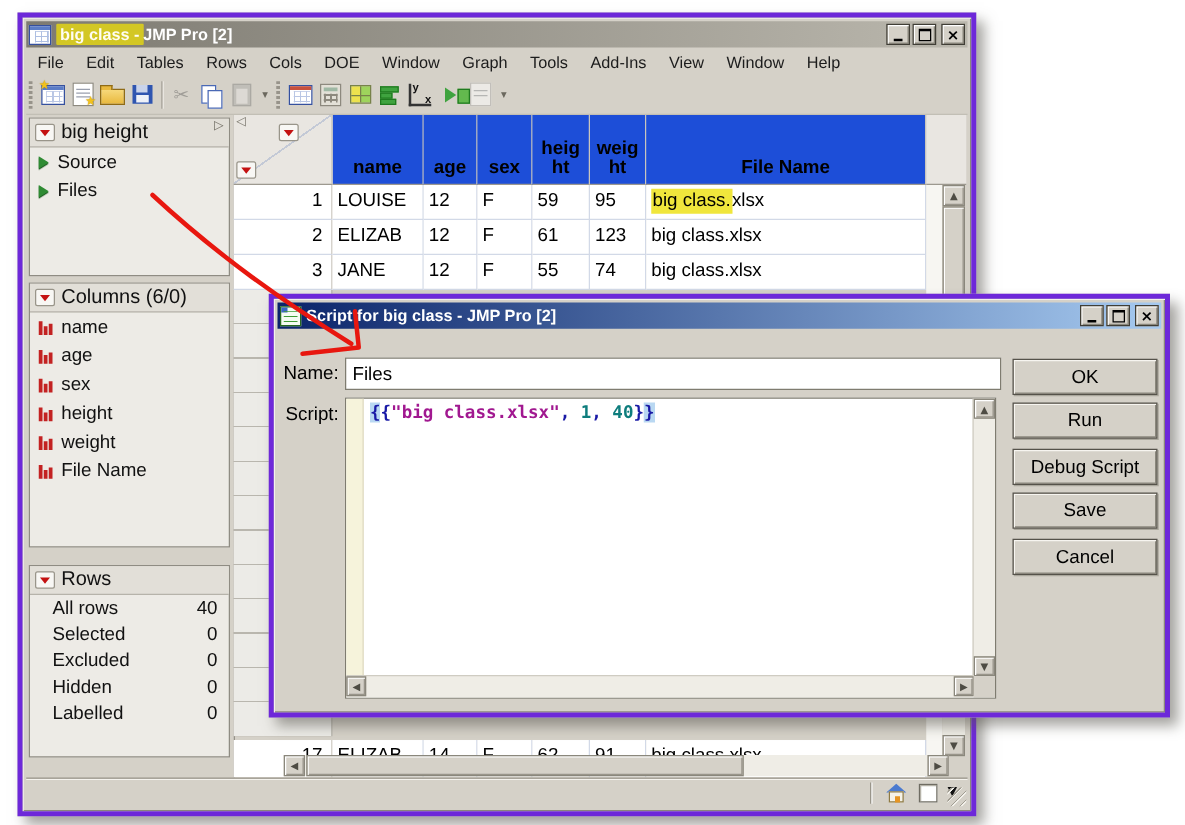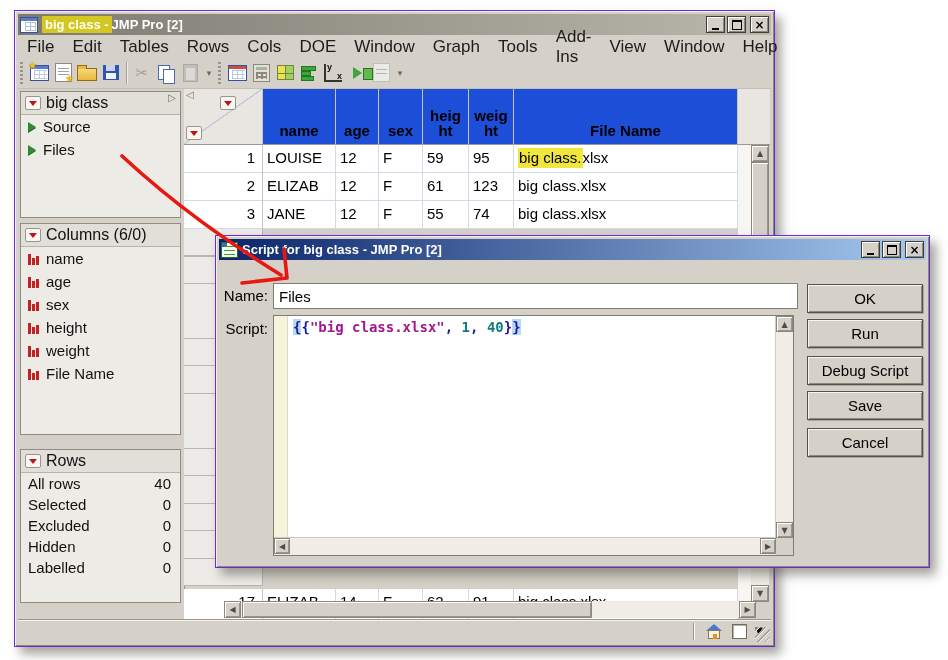--- a/index.html
+++ b/index.html
@@ -1,21 +1,21 @@
 <!DOCTYPE html>
 <html><head>
 <meta charset="utf-8">
 <style>
   html,body{margin:0;padding:0;background:#fff;}
   body{width:948px;height:660px;position:relative;overflow:hidden;
        font-family:"Liberation Sans",sans-serif;-webkit-font-smoothing:antialiased;}
   .glyph{font-family:"DejaVu Sans",sans-serif;}
 
   
-  .win{position:absolute;background:#d5d1c8;border:1px solid #6d28d9;
+  .win{position:absolute;background:#d5d1c8;border:4px solid #6d28d9;
        box-shadow:inset 1px 1px 0 #f3f1ec, inset -1px -1px 0 #8a877c, 6px 7px 10px rgba(90,88,80,.55);}
   .titlebar{position:absolute;left:3px;top:3px;right:3px;height:21px;display:flex;align-items:center;
             padding:0 2px;color:#fff;font-weight:bold;font-size:13px;white-space:nowrap;}
   .titlebar.inactive{background:linear-gradient(90deg,#7d7a71,#bab7ad);}
   .titlebar.active{background:linear-gradient(90deg,#0a246a,#a6caf0);}
   .title-text{margin-left:4px;display:flex;align-items:center;}
   .hl-title{background:#d3c724;color:#fffdf2;padding:1px 3px;border-radius:1px;}
   .tb-btn{width:17px;height:15px;background:#d5d1c8;border:1px solid #403e36;margin-left:2px;flex:0 0 auto;
           box-shadow:inset 1px 1px 0 #fff, inset -1px -1px 0 #8a877c;
           display:flex;align-items:center;justify-content:center;color:#000;}
@@ -28,21 +28,21 @@
   .win-icon:after{content:"";position:absolute;left:4px;top:4px;right:1px;bottom:1px;
             background:repeating-linear-gradient(90deg,#aebfe2 0 1px,transparent 1px 5px),
                        repeating-linear-gradient(180deg,#aebfe2 0 1px,transparent 1px 4px);}
   .scr-icon{width:15px;height:14px;position:relative;background:#f4fbf2;border:1px solid #27691f;flex:0 0 auto;}
   .scr-icon:after{content:"";position:absolute;left:2px;top:3px;right:2px;bottom:2px;
             background:repeating-linear-gradient(180deg,#3f9a35 0 1px,transparent 1px 4px);}
   .scr-icon:before{content:"";position:absolute;left:0;top:0;width:5px;height:4px;background:#3b66c4;}
 
   
   .menubar{position:absolute;left:3px;top:25px;right:3px;height:21px;display:flex;align-items:center;
-           font-size:17px;color:#1c1c1c;}
+           font-size:13px;color:#1c1c1c;}
   .menu-item{padding:2px 9px;}
   .toolbar{position:absolute;left:3px;top:46px;right:3px;height:31px;display:flex;align-items:center;
            border-bottom:1px solid #c2bfb5;}
   .tgrip{width:3px;height:22px;margin:0 4px 0 2px;
          background:repeating-linear-gradient(180deg,#97938a 0 2px,transparent 2px 4px);}
   .tsep{width:1px;height:22px;background:#a5a198;margin:0 3px;box-shadow:1px 0 0 #efede7;}
   .ticon{width:22px;height:22px;margin:0 1px;position:relative;display:flex;align-items:center;justify-content:center;}
   .i-pg{width:15px;height:17px;background:#fff;border:1px solid #8d897e;position:relative;}
   .i-pg i{position:absolute;left:2px;right:2px;height:1px;background:#9aa0ae;}
   .i-star{position:absolute;color:#f2c21d;font-size:10px;line-height:10px;text-shadow:0 0 1px #a67c00;}
@@ -90,21 +90,21 @@
       display:flex;align-items:center;justify-content:center;}
   .ddt{width:0;height:0;border-left:4px solid transparent;border-right:4px solid transparent;border-top:5px solid #c41212;}
   .panel-collapse{margin-left:auto;font-size:10px;color:#716e64;align-self:flex-start;}
   .panel-item{display:flex;align-items:center;gap:7px;padding:3px 2px 3px 7px;font-size:15px;color:#111;}
   .tri-green{width:0;height:0;border-left:8px solid #2f8b33;border-top:5px solid transparent;border-bottom:5px solid transparent;
              filter:drop-shadow(0 1px 0 #1c5c1e);}
   .col-icon{width:11px;height:12px;flex:0 0 auto;background:
       linear-gradient(#c32222,#c32222) 0 100%/3px 11px no-repeat,
       linear-gradient(#c32222,#c32222) 4px 100%/3px 7px no-repeat,
       linear-gradient(#c32222,#c32222) 8px 100%/3px 9px no-repeat;}
-  .stat{display:flex;justify-content:space-between;padding:2px 9px 2px 7px;font-size:15px;color:#111;text-align:center;}
+  .stat{display:flex;justify-content:space-between;padding:2px 9px 2px 18px;font-size:15px;color:#111;text-align:center;}
 
   
   .tgrid{position:absolute;left:169px;top:78px;display:grid;
          grid-template-columns:79px 73px 43px 44px 46px 45px 224px;
          grid-template-rows:56px 28px 28px 28px;}
   .hc{background:#1d4ed8;border-right:1px solid #c9c5bc;border-bottom:1px solid #9d998f;
       display:flex;align-items:flex-end;justify-content:center;text-align:center;
       font-weight:bold;font-size:15px;line-height:1.05;padding:2px 1px 5px;box-sizing:border-box;}
   .hc.corner{position:relative;
       background:linear-gradient(to bottom right,transparent calc(50% - 0.7px),#c3c9d6 calc(50% - 0.7px) calc(50% + 0.7px),transparent calc(50% + 0.7px)),#e9e6e1;}
@@ -286,21 +286,21 @@
     <span class="ticon glyph" style="width:12px;font-size:9px;color:#6b685e;">▾</span>
   </div>
 
   <div class="sidebar">
 
     <div class="panel" style="top:2px;height:125px;">
       <div class="panel-h">
         <span class="dd">
             <span class="ddt"></span>
           </span>
-        <span>big class</span>
+        <span>big height</span>
         <span class="panel-collapse glyph">▷</span>
       </div>
       <div class="panel-item">
         <span class="tri-green"></span>
         <span>Source</span>
       </div>
       <div class="panel-item">
         <span class="tri-green"></span>
         <span>Files</span>
       </div>

